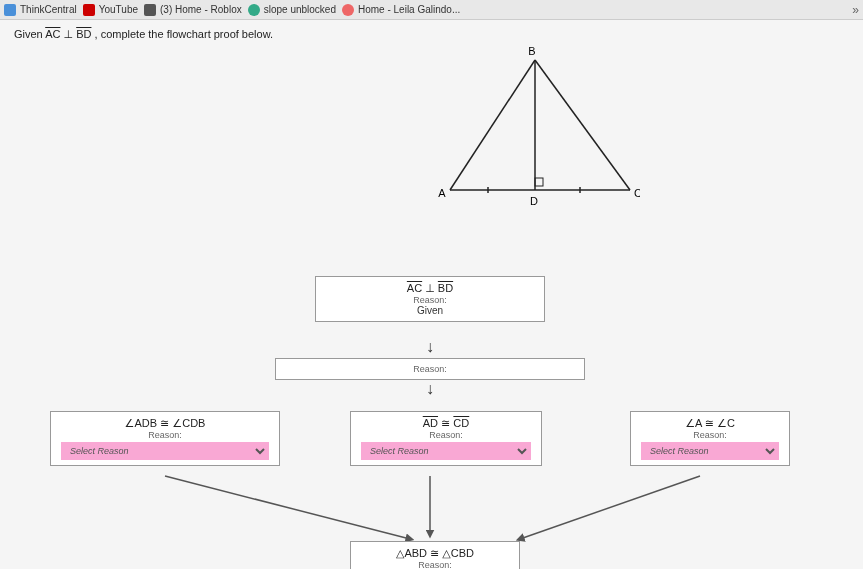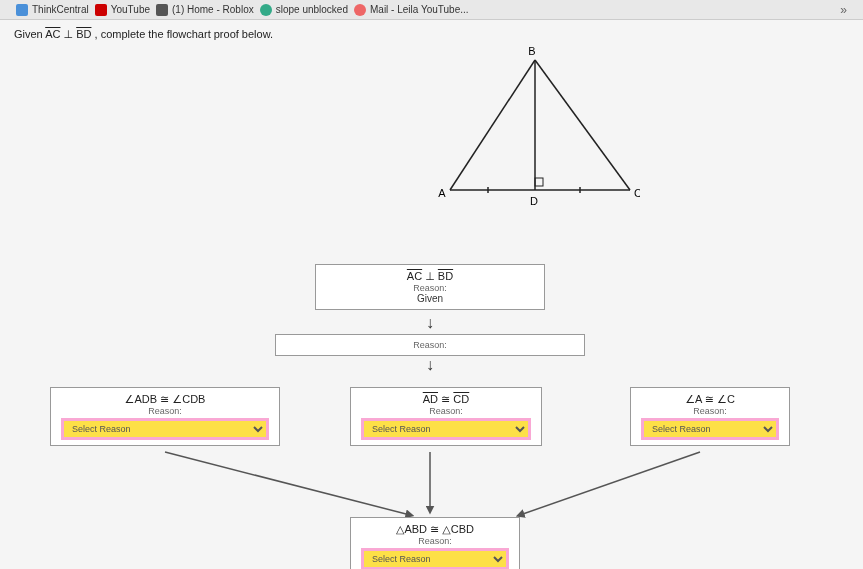--- a/index.html
+++ b/index.html
@@ -13,21 +13,21 @@
       position: relative;
     }
 
     
     .tab-bar {
       display: flex;
       align-items: center;
       background: #e8e8e8;
       height: 20px;
       font-size: 10px;
-      padding: 0 16px;
+      padding: 0 4px;
       border-bottom: 1px solid #ccc;
       gap: 6px;
       overflow: hidden;
       white-space: nowrap;
     }
     .tab-bar-item {
       display: flex;
       align-items: center;
       gap: 4px;
       color: #333;
@@ -112,29 +112,30 @@
       display: flex;
       justify-content: center;
       color: #333;
       font-size: 16px;
       line-height: 18px;
       height: 20px;
     }
 
     
     .reason-select {
-      border: 3px solid #f9a8d4;
-      background: #fde047;
+      border: 1px solid #f9a8d4;
+      background: #f9a8d4;
       font-size: 9px;
       padding: 2px 4px;
       width: 100%;
       margin-top: 2px;
       color: #555;
       cursor: pointer;
       appearance: auto;
+      font-style: italic;
     }
 
     
     .flow-row1 {
       display: flex;
       justify-content: center;
     }
     .flow-row2 {
       display: flex;
       justify-content: center;
@@ -180,50 +181,50 @@
 
     .row3-container {
       position: relative;
       height: 260px;
       width: 820px;
       margin-top: 4px;
     }
 
     .step1-box {
       width: 230px;
-      margin: 4px auto;
+      margin: 16px auto;
     }
     .step2-box {
       width: 310px;
       margin: 0 auto;
     }
   </style>
 </head>
 <body>
 
 <div class="tab-bar">
   <div class="tab-bar-item">
     <span class="favicon" style="background:#4a90d9; border-radius:2px;"></span>
     <span>ThinkCentral</span>
   </div>
   <div class="tab-bar-item">
     <span class="favicon youtube"></span>
     <span>YouTube</span>
   </div>
   <div class="tab-bar-item">
     <span class="favicon roblox"></span>
-    <span>(1) Home - Roblox</span>
+    <span>(3) Home - Roblox</span>
   </div>
   <div class="tab-bar-item">
     <span class="favicon slope"></span>
     <span>slope unblocked</span>
   </div>
   <div class="tab-bar-item">
     <span class="favicon mail"></span>
-    <span>Mail - Leila YouTube...</span>
+    <span>Home - Leila Galindo...</span>
   </div>
   <span class="chevron-right">»</span>
 </div>
 
 <div class="main-content">
 
   <div class="problem-statement">
     <span>Given </span>
     <span style="text-decoration:overline;">AC</span>
     <span> ⊥ </span>

